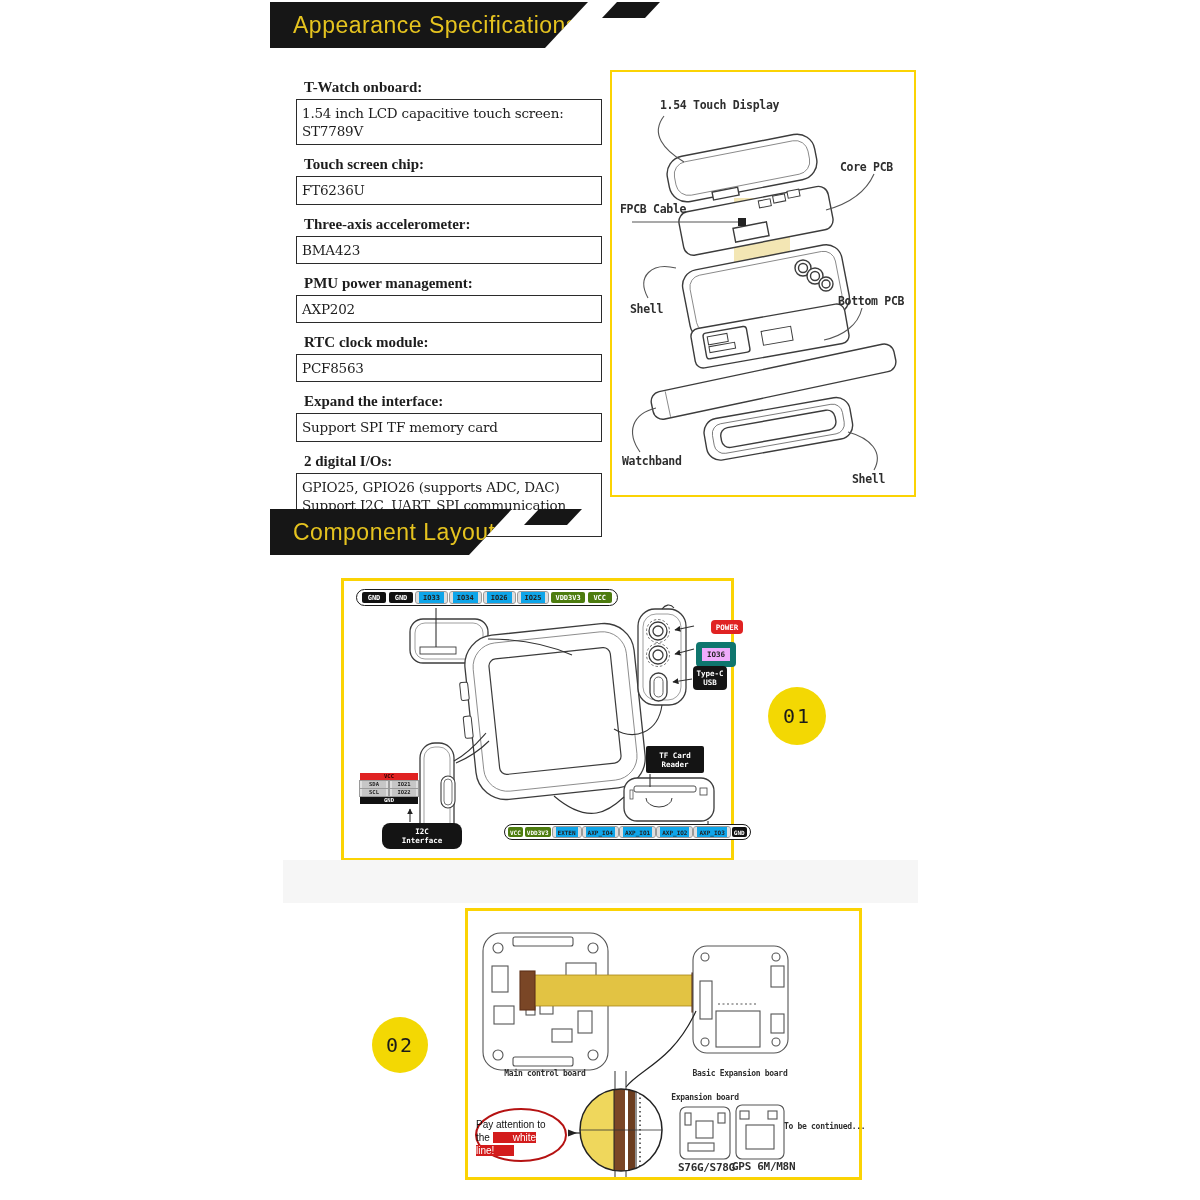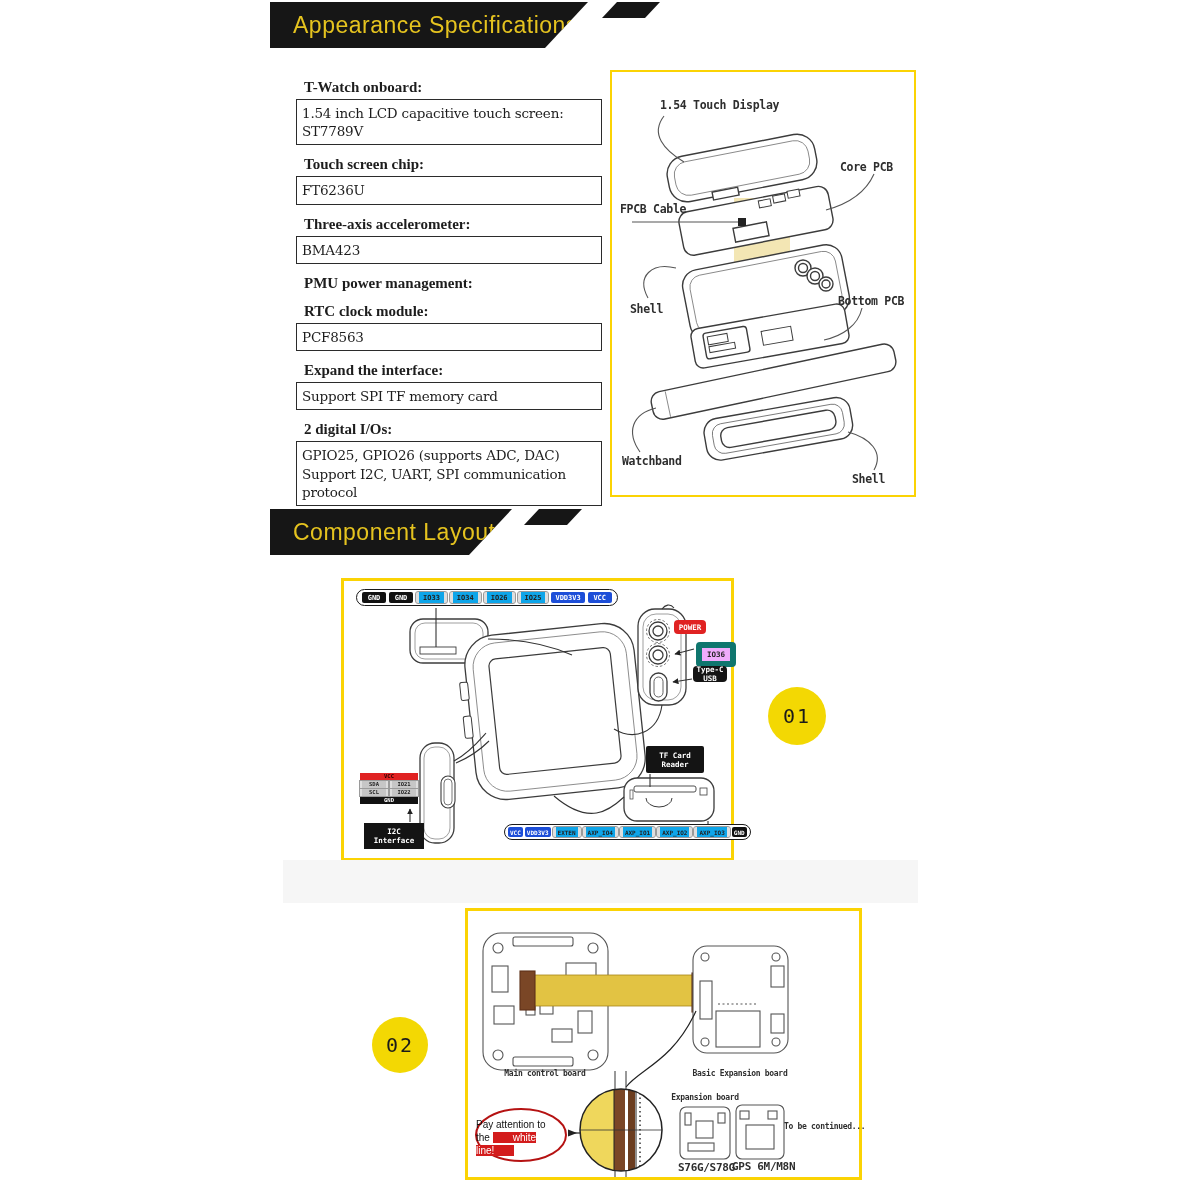--- a/index.html
+++ b/index.html
@@ -64,21 +64,21 @@
     border:1.5px solid #1a1a1a;border-radius:9px;padding:2px 5px;
   }
   .pin{
     height:11px;display:flex;align-items:center;justify-content:center;
     font-family:"DejaVu Sans Mono",monospace;font-weight:bold;font-size:7px;
     padding:0 4px;min-width:24px;box-sizing:border-box;border-radius:2px;
   }
   .row-b .pin{font-size:6px;min-width:0;height:10px;padding:0 2px;}
   .row-b{gap:2px;padding:2px 3px;}
   .pin.dark{background:#111;color:#fff;}
-  .pin.red{background:#1d4ed8;color:#fff;}
+  .pin.red{background:#4d7c0f;color:#fff;}
   .pin.gray{
     background:#0ea5e9;color:#222;border-left:3px solid #dedede;border-right:3px solid #dedede;
     outline:1px solid #9a9a9a;
   }
   .chip{
     position:absolute;border-radius:4px;display:flex;flex-direction:column;
     align-items:center;justify-content:center;text-align:center;
     font-family:"DejaVu Sans Mono",monospace;font-weight:bold;font-size:7.5px;line-height:1.2;
   }
   .chip.red{background:#e02222;color:#fff;}
@@ -111,20 +111,21 @@
 <div class="banner-tail tail1"></div>
 
 <div class="specs">
   <div class="spec-label">T-Watch onboard:</div>
   <div class="spec-box">1.54 inch LCD capacitive touch screen: ST7789V</div>
   <div class="spec-label">Touch screen chip:</div>
   <div class="spec-box">FT6236U</div>
   <div class="spec-label">Three-axis accelerometer:</div>
   <div class="spec-box">BMA423</div>
   <div class="spec-label">PMU power management:</div>
+  <div class="spec-box">AXP202</div>
   <div class="spec-label">RTC clock module:</div>
   <div class="spec-box">PCF8563</div>
   <div class="spec-label">Expand the interface:</div>
   <div class="spec-box">Support SPI TF memory card</div>
   <div class="spec-label">2 digital I/Os:</div>
   <div class="spec-box">GPIO25, GPIO26 (supports ADC, DAC) Support I2C, UART, SPI communication protocol</div>
 </div>
 
 <div class="frame exploded-box">
   <svg width="302" height="423" viewBox="0 0 302 423">
@@ -283,23 +284,23 @@
     <span class="pin dark">GND</span>
     <span class="pin dark">GND</span>
     <span class="pin gray">IO33</span>
     <span class="pin gray">IO34</span>
     <span class="pin gray">IO26</span>
     <span class="pin gray">IO25</span>
     <span class="pin red">VDD3V3</span>
     <span class="pin red">VCC</span>
   </div>
 
-  <div class="chip red" style="left:330px;top:39px;width:32px;height:14px;">POWER</div>
+  <div class="chip red" style="left:367px;top:39px;width:32px;height:14px;">POWER</div>
   <div class="chip gray" style="left:352px;top:61px;width:28px;height:13px;">IO36</div>
-  <div class="chip dark" style="left:349px;top:85px;width:34px;height:16px;">
+  <div class="chip dark" style="left:349px;top:85px;width:34px;height:24px;">
     <span>Type-C</span>
     <span>USB</span>
   </div>
 
   <div class="i2c">
     <div class="r">
         <span class="c red">VCC</span>
       </div>
     <div class="r">
       <span class="c gray">SDA</span>
@@ -307,21 +308,21 @@
     </div>
     <div class="r">
       <span class="c gray">SCL</span>
       <span class="c gray">IO22</span>
     </div>
     <div class="r">
         <span class="c dark">GND</span>
       </div>
   </div>
 
-  <div class="chip dark" style="left:20px;top:242px;width:60px;height:26px;border-radius:0;">
+  <div class="chip dark" style="left:38px;top:242px;width:80px;height:26px;border-radius:8px;">
     <span>I2C</span>
     <span>Interface</span>
   </div>
 
   <div class="chip dark" style="left:302px;top:165px;width:58px;height:27px;border-radius:2px;">
     <span>TF Card</span>
     <span>Reader</span>
   </div>
 
   <div class="pin-row row-b" style="left:160px;top:243px;">

